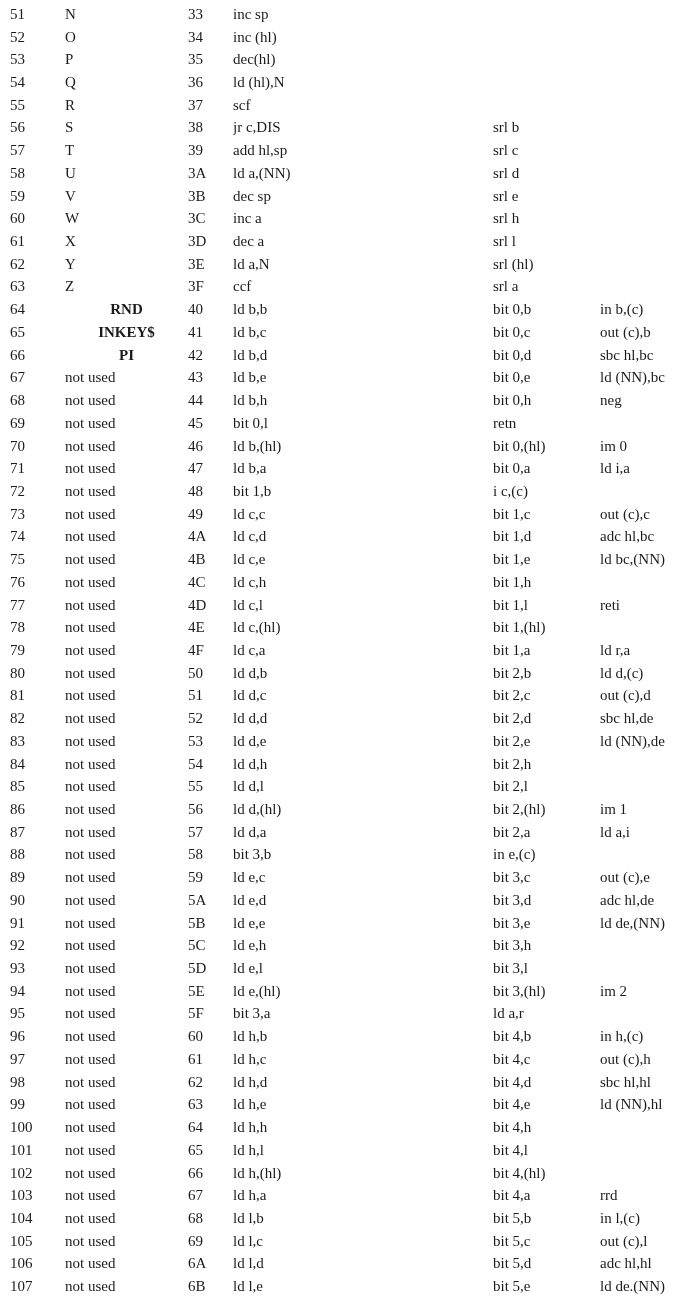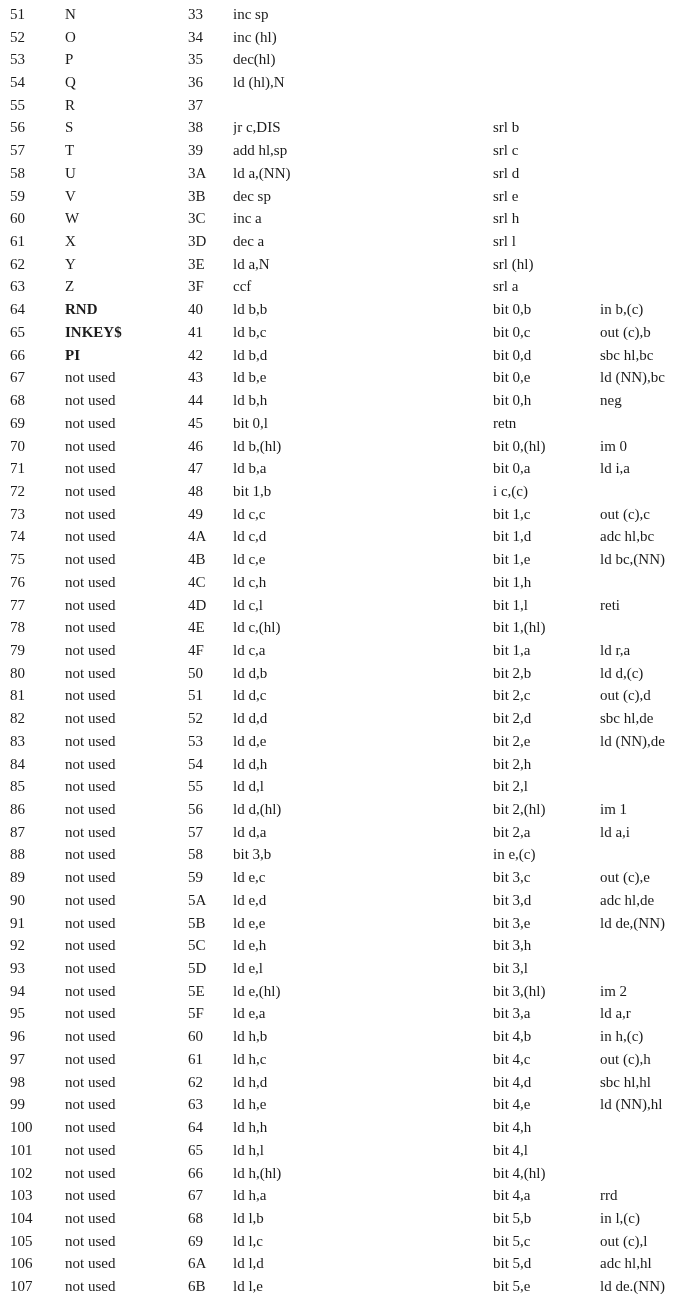--- a/index.html
+++ b/index.html
@@ -30,20 +30,21 @@
     align-items: center;
   }
   .cell {
     font-size: 15px;
     line-height: 1;
     white-space: nowrap;
     overflow: hidden;
   }
   .cell.bold {
     font-weight: bold;
+    text-align: center;
   }
 </style>
 </head>
 <body>
 
 <div class="page">
   <div class="table">
       <div class="row">
         <span class="cell c0">51</span>
         <span class="cell c1">N</span>
@@ -73,20 +74,21 @@
         <span class="cell c1">Q</span>
         <span class="cell c2">36</span>
         <span class="cell c3">ld (hl),N</span>
         <span class="cell c4"></span>
         <span class="cell c5"></span>
       </div>
       <div class="row">
         <span class="cell c0">55</span>
         <span class="cell c1">R</span>
         <span class="cell c2">37</span>
+        <span class="cell c3">scf</span>
         <span class="cell c4"></span>
         <span class="cell c5"></span>
       </div>
       <div class="row">
         <span class="cell c0">56</span>
         <span class="cell c1">S</span>
         <span class="cell c2">38</span>
         <span class="cell c3">jr c,DIS</span>
         <span class="cell c4">srl b</span>
         <span class="cell c5"></span>
@@ -389,21 +391,20 @@
         <span class="cell c1">not used</span>
         <span class="cell c2">5E</span>
         <span class="cell c3">ld e,(hl)</span>
         <span class="cell c4">bit 3,(hl)</span>
         <span class="cell c5">im 2</span>
       </div>
       <div class="row">
         <span class="cell c0">95</span>
         <span class="cell c1">not used</span>
         <span class="cell c2">5F</span>
-        <span class="cell c3">ld e,a</span>
         <span class="cell c4">bit 3,a</span>
         <span class="cell c5">ld a,r</span>
       </div>
       <div class="row">
         <span class="cell c0">96</span>
         <span class="cell c1">not used</span>
         <span class="cell c2">60</span>
         <span class="cell c3">ld h,b</span>
         <span class="cell c4">bit 4,b</span>
         <span class="cell c5">in h,(c)</span>

